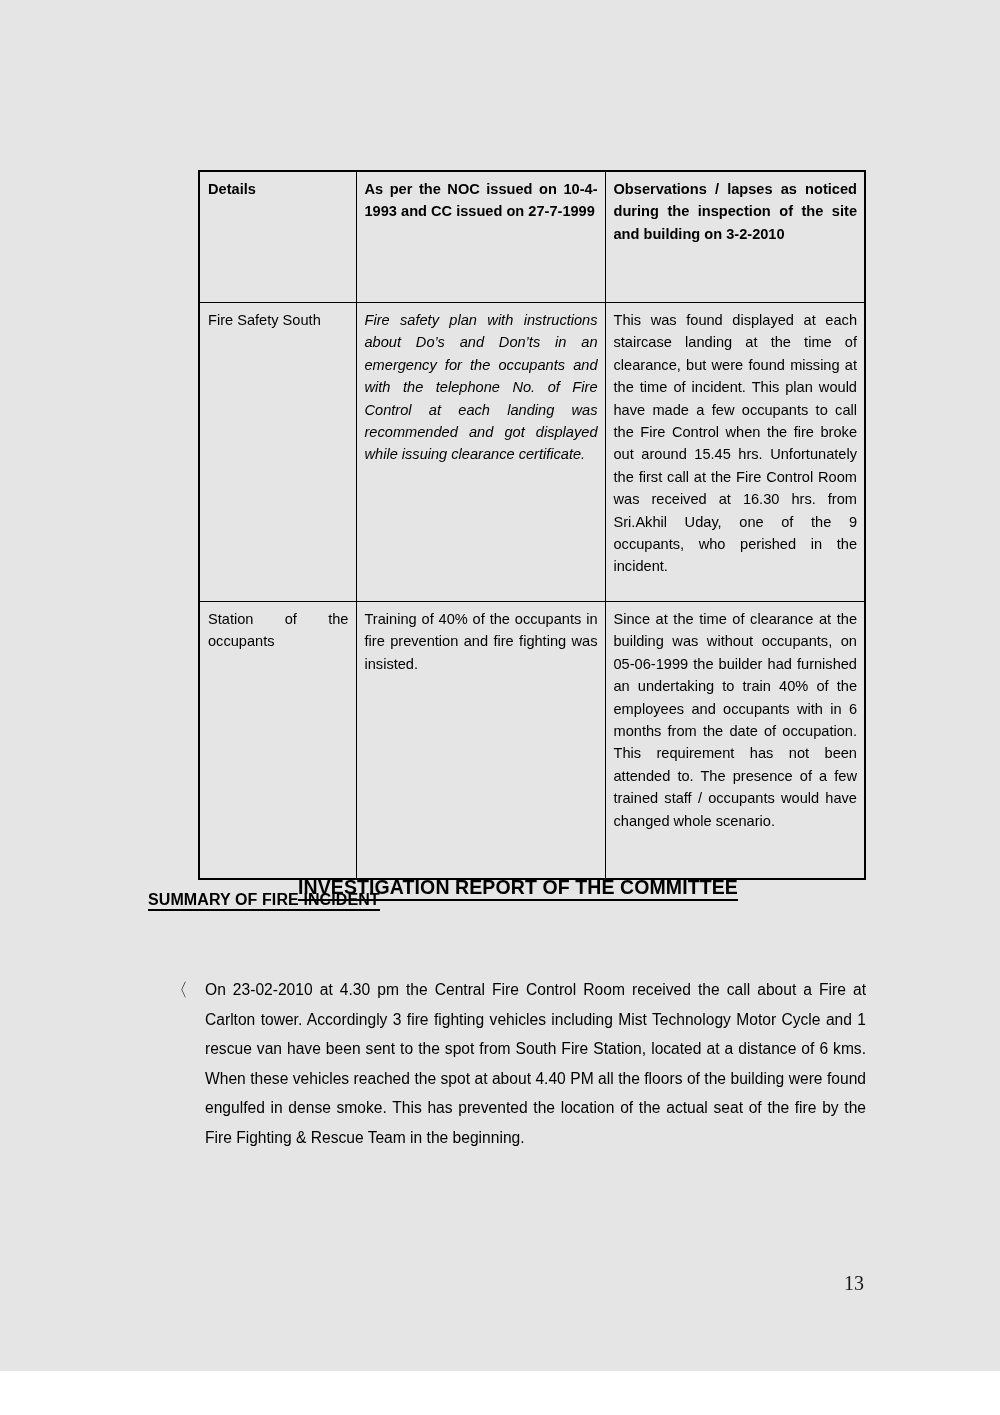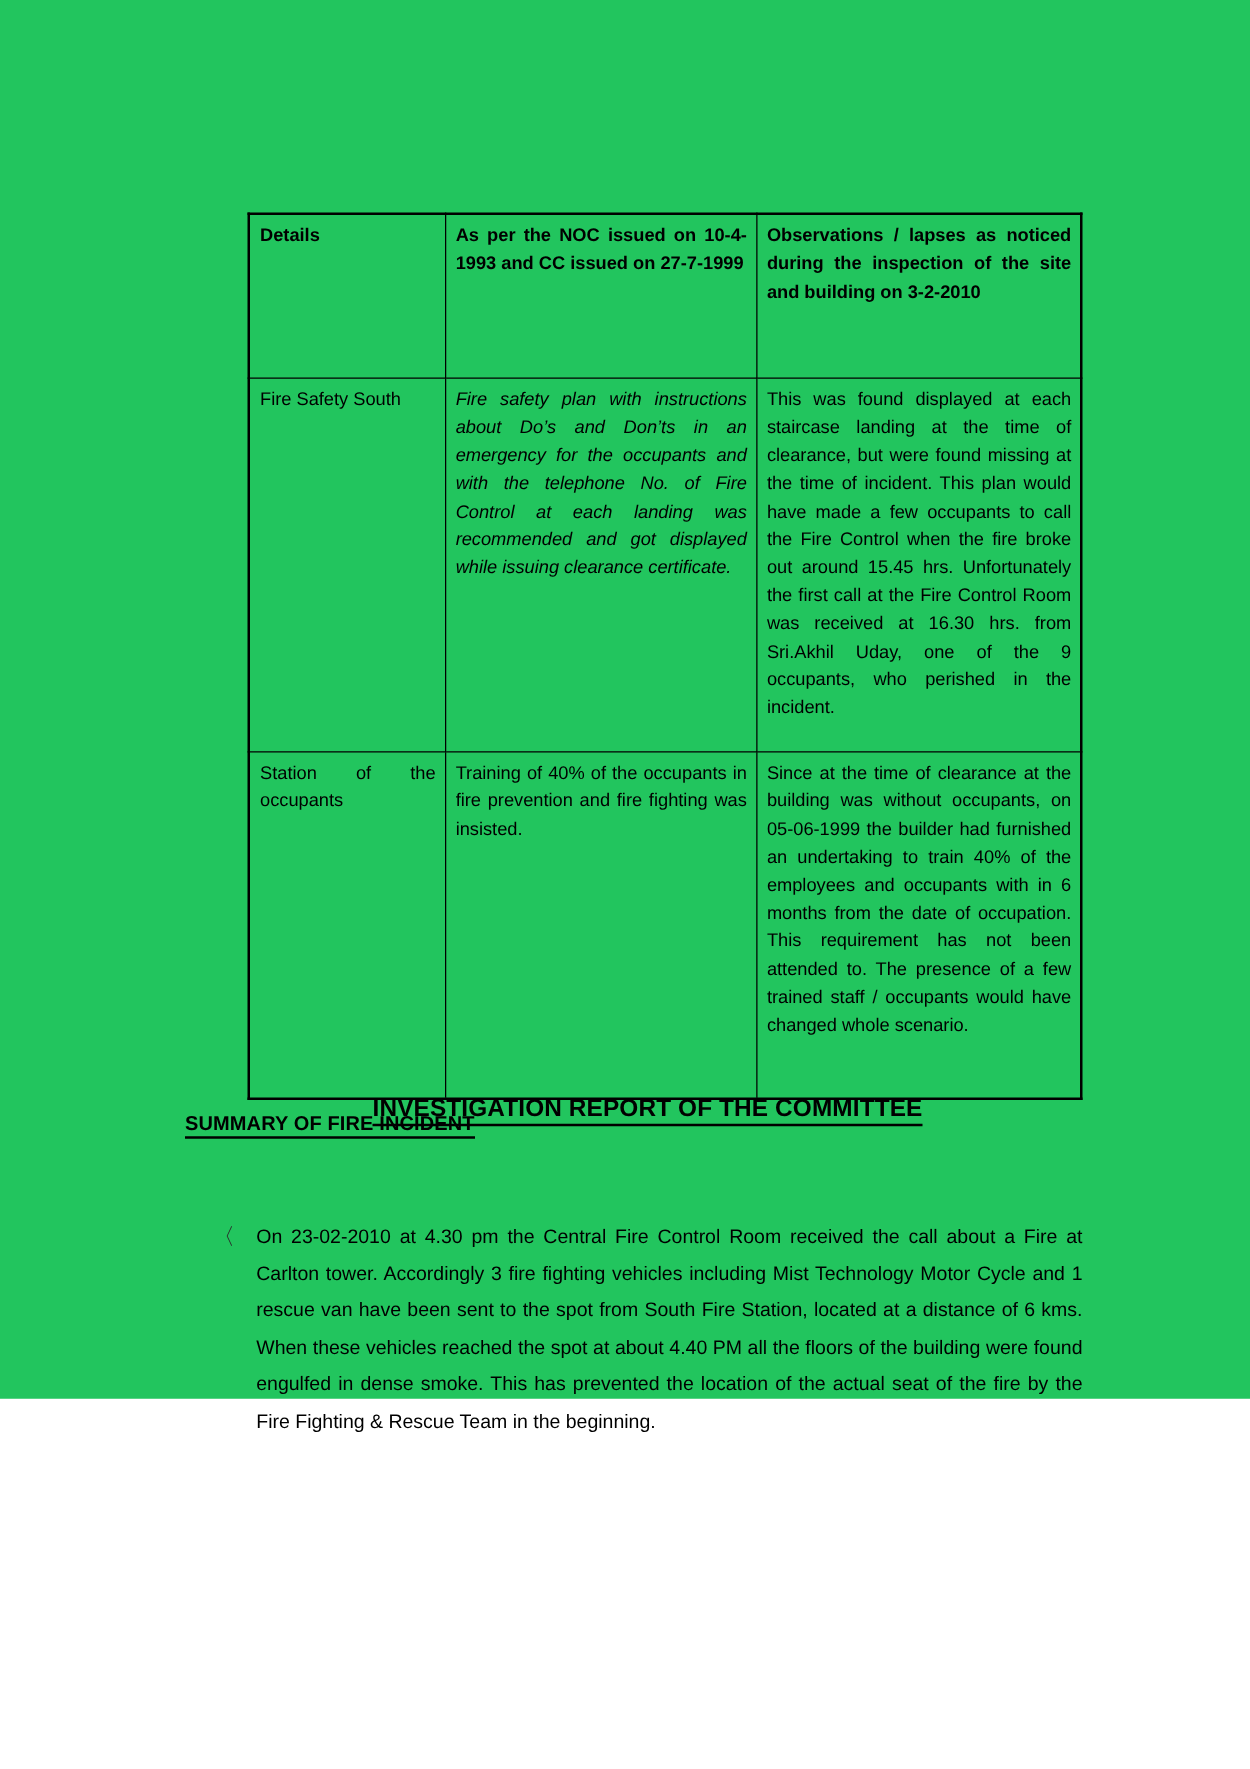--- a/index.html
+++ b/index.html
@@ -13,22 +13,22 @@
     position: relative;
     font-family: "Liberation Sans", "DejaVu Sans", sans-serif;
     color: #000000;
     overflow: hidden;
   }
 
   .page {
     position: absolute;
     inset: 0;
     width: 1000px;
-    height: 1119px;
-    background: #22c55e;
+    height: 1371px;
+    background: #e5e5e5;
   }
 
   
   .report-table {
     position: absolute;
     left: 198px;
     top: 170px;
     width: 666px;
     border-collapse: collapse;
     table-layout: fixed;
@@ -171,14 +171,15 @@
     <span>SUMMARY OF FIRE INCIDENT</span>
   </div>
 
   <div class="summary-block">
     <div class="bullet-item">
       <span class="bullet-marker">〈</span>
       <span>On 23-02-2010 at 4.30 pm the Central Fire Control Room received the call about a Fire at Carlton tower. Accordingly 3 fire fighting vehicles including Mist Technology Motor Cycle and 1 rescue van have been sent to the spot from South Fire Station, located at a distance of 6 kms. When these vehicles reached the spot at about 4.40 PM all the floors of the building were found engulfed in dense smoke. This has prevented the location of the actual seat of the fire by the Fire Fighting &amp; Rescue Team in the beginning.</span>
     </div>
   </div>
 
+  <div class="page-number">13</div>
 
 </div>
 
 </body></html>

